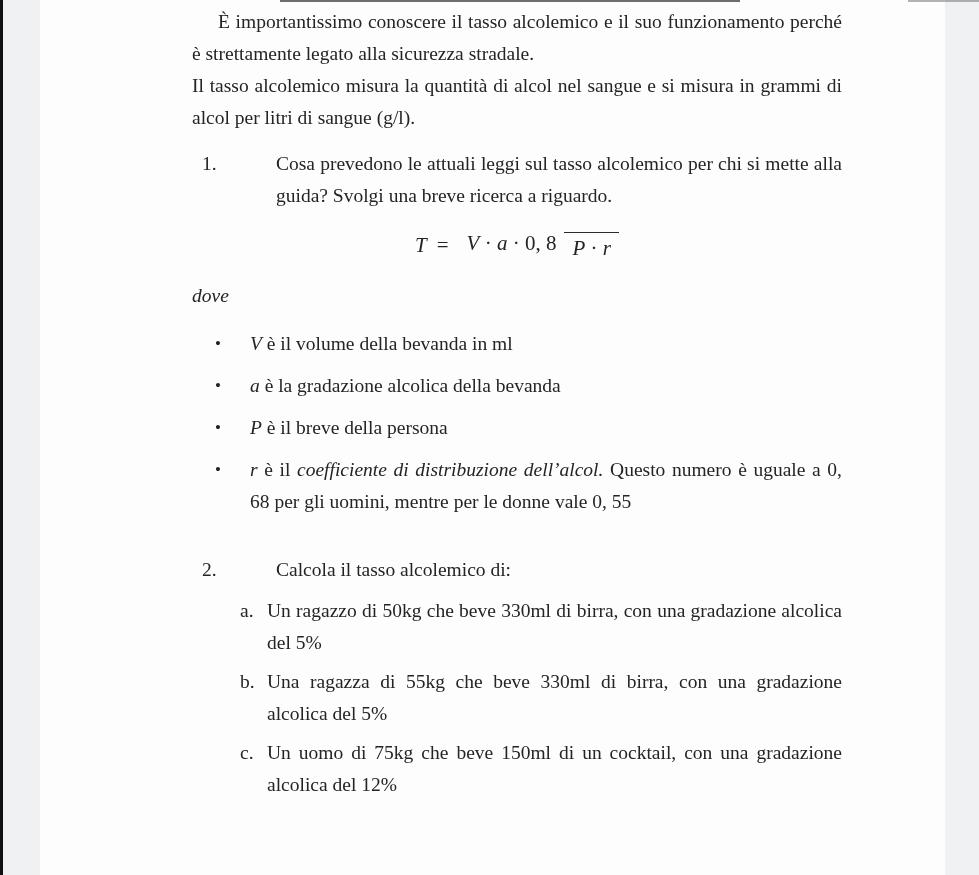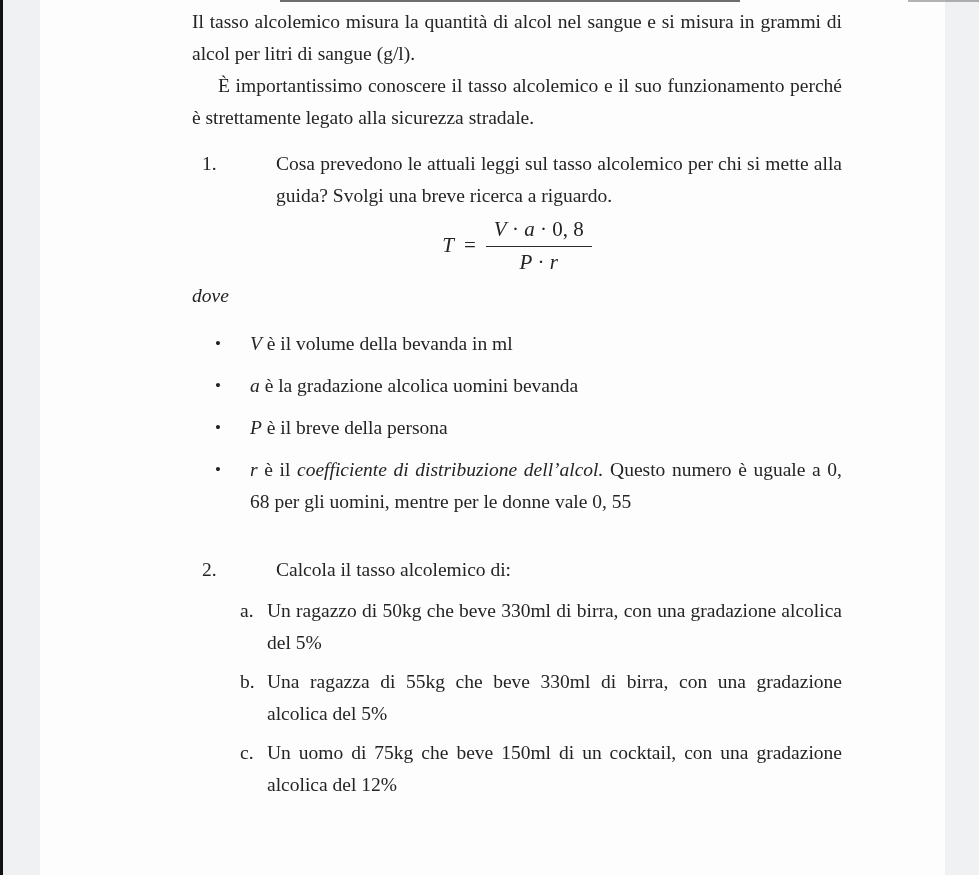--- a/index.html
+++ b/index.html
@@ -44,21 +44,21 @@
 
   .formula-para { margin-top: 14px; }
 
   .formula {
     margin-top: 2px;
     height: 64px;
     display: flex; align-items: center; justify-content: center;
     font-size: 21px; line-height: 1.1;
     gap: 10px;
   }
-  .frac { display: inline-flex; flex-direction: column; align-items: flex-end; }
+  .frac { display: inline-flex; flex-direction: row; align-items: flex-start; }
   .frac .num { padding: 0 8px 4px; }
   .frac .den { border-top: 1.6px solid #2a2a2a; padding: 4px 8px 0; align-self: stretch; text-align: center; font-family: Liberation Serif, serif; }
 
   .dove { margin-top: 2px; font-style: italic; }
 
   .bullet-list { list-style: none; }
   .bullet-item { display: flex; margin-top: 10px; }
   .bullet-item:first-child { margin-top: 16px; }
   .bullet-item .b-marker { flex: 0 0 35px; margin-left: 23px; font-size: 17px; }
   .bullet-item .b-text { flex: 1; text-align: justify; }
@@ -76,23 +76,23 @@
 
 <div class="screen">
   <div class="edge-strip"></div>
 
   <div class="paper">
     <div class="cutoff-frag-1"></div>
     <div class="cutoff-frag-2"></div>
 
     <div class="content">
 
+      <p class="para indent">È importantissimo conoscere il tasso alcolemico e il suo funzionamento perché è strettamente legato alla sicurezza stradale.</p>
+
       <p class="para">Il tasso alcolemico misura la quantità di alcol nel sangue e si misura in grammi di alcol per litri di sangue (g/l).</p>
-
-      <p class="para indent">È importantissimo conoscere il tasso alcolemico e il suo funzionamento perché è strettamente legato alla sicurezza stradale.</p>
 
       <div class="num-item">
         <span class="n-marker">1.</span>
         <span class="n-text">Cosa prevedono le attuali leggi sul tasso alcolemico per chi si mette alla guida? Svolgi una breve ricerca a riguardo.</span>
       </div>
 
 
       <div class="formula">
         <i class="var">T</i>
         <span>=</span>
@@ -104,21 +104,21 @@
 
       <p class="para dove">dove</p>
 
       <ul class="bullet-list">
         <li class="bullet-item">
           <span class="b-marker">•</span>
           <span class="b-text"><i class="var">V</i><span> è il volume della bevanda in ml</span></span>
         </li>
         <li class="bullet-item">
           <span class="b-marker">•</span>
-          <span class="b-text"><i class="var">a</i><span> è la gradazione alcolica uomini bevanda</span></span>
+          <span class="b-text"><i class="var">a</i><span> è la gradazione alcolica della bevanda</span></span>
         </li>
         <li class="bullet-item">
           <span class="b-marker">•</span>
           <span class="b-text"><i class="var">P</i><span> è il breve della persona</span></span>
         </li>
         <li class="bullet-item">
           <span class="b-marker">•</span>
           <span class="b-text"><i class="var">r</i><span> è il </span><i class="it">coefficiente di distribuzione dell’alcol.</i><span> Questo numero è uguale a 0, 68 per gli uomini, mentre per le donne vale 0, 55</span></span>
         </li>
       </ul>

